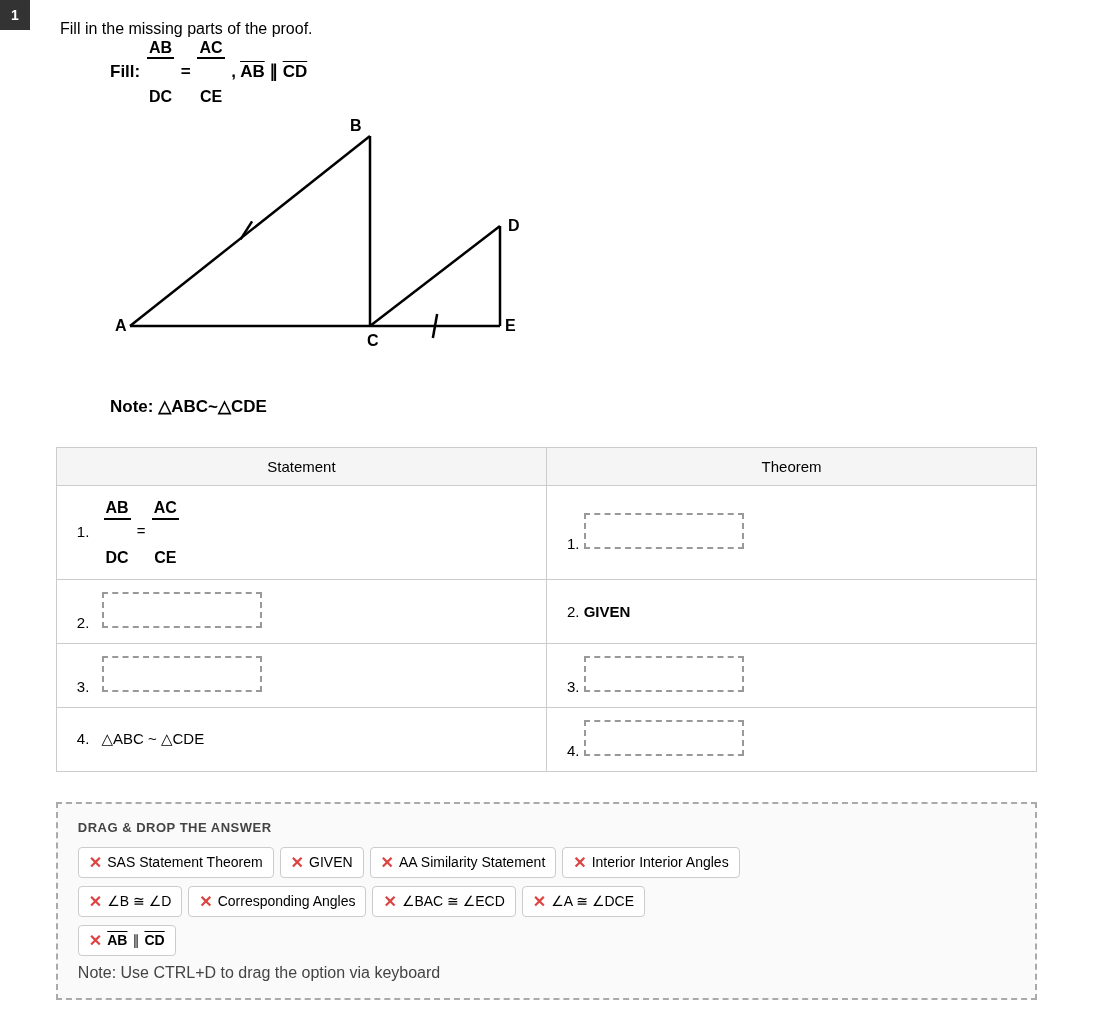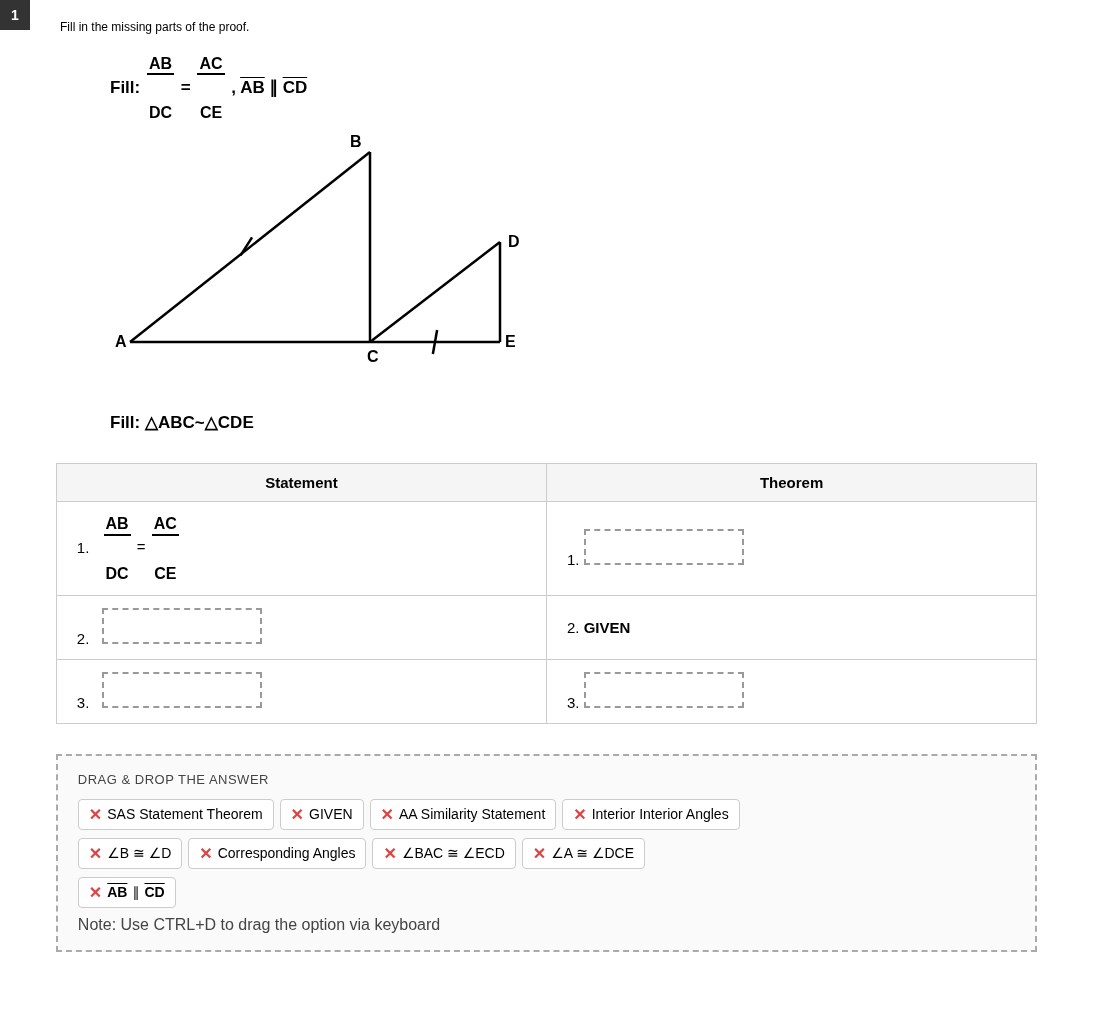--- a/index.html
+++ b/index.html
@@ -24,22 +24,21 @@
       color: white;
       width: 30px;
       height: 30px;
       display: flex;
       align-items: center;
       justify-content: center;
       font-size: 14px;
       font-weight: bold;
     }
     .instruction {
-      font-size: 12px;
-      margin-bottom: 20px;
+      font-size: 16px;
       margin-left: 30px;
     }
     .given-section {
       margin-left: 80px;
       margin-bottom: 10px;
     }
     .given-text {
       font-size: 17px;
       font-weight: bold;
       margin-bottom: 8px;
@@ -86,21 +85,21 @@
       width: 95%;
       margin: 0 auto 30px auto;
       border-collapse: collapse;
       border: 1px solid #ccc;
     }
     .proof-table th {
       background: #f5f5f5;
       border: 1px solid #ccc;
       padding: 10px 20px;
       font-size: 15px;
-      font-weight: bold;
+      font-weight: normal;
       text-align: center;
       width: 50%;
     }
     .proof-table td {
       border: 1px solid #ccc;
       padding: 12px 20px;
       font-size: 15px;
       vertical-align: middle;
     }
     .dashed-box {
@@ -117,21 +116,21 @@
     
     .drag-section {
       border: 2px dashed #aaa;
       background: #fafafa;
       padding: 16px 20px;
       width: 95%;
       margin: 0 auto;
     }
     .drag-title {
       font-size: 13px;
-      font-weight: normal;
+      font-weight: bold;
       color: #444;
       margin-bottom: 12px;
       letter-spacing: 0.5px;
     }
     .drag-items-row {
       display: flex;
       flex-wrap: wrap;
       gap: 6px;
       margin-bottom: 8px;
       align-items: center;
@@ -213,21 +212,21 @@
 
       <text x="240" y="15" font-size="16" font-weight="bold">B</text>
       <text x="398" y="115" font-size="16" font-weight="bold">D</text>
       <text x="5" y="215" font-size="16" font-weight="bold">A</text>
       <text x="257" y="230" font-size="16" font-weight="bold">C</text>
       <text x="395" y="215" font-size="16" font-weight="bold">E</text>
     </svg>
   </div>
 
   <div class="prove-text">
-    <span>Fill: △ABC~△CDE</span>
+    <span>Note: △ABC~△CDE</span>
   </div>
 
   <table class="proof-table">
     <thead>
       <tr>
         <th>Statement</th>
         <th>Theorem</th>
       </tr>
     </thead>
     <tbody>
@@ -266,20 +265,30 @@
         <td>
           <span class="row-num">3.</span>
           <span class="dashed-box"></span>
         </td>
         <td>
           <span>3. </span>
           <span class="dashed-box"></span>
         </td>
       </tr>
 
+      <tr class="statement-row">
+        <td>
+          <span class="row-num">4.</span>
+          <span>△ABC ~ △CDE</span>
+        </td>
+        <td>
+          <span>4. </span>
+          <span class="dashed-box"></span>
+        </td>
+      </tr>
     </tbody>
   </table>
 
   <div class="drag-section">
     <div class="drag-title">DRAG &amp; DROP THE ANSWER</div>
 
     <div class="drag-items-row">
       <div class="drag-item">
         <span class="drag-icon">✕</span>
         <span>SAS Statement Theorem</span>

